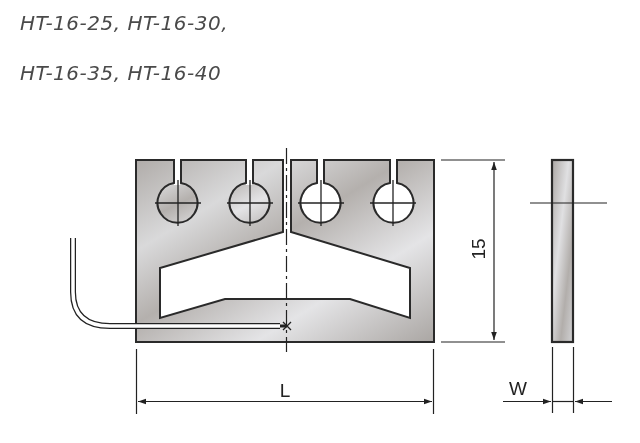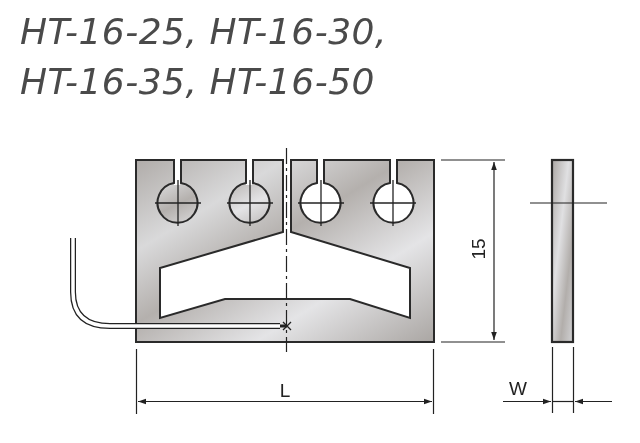--- a/index.html
+++ b/index.html
@@ -1,32 +1,32 @@
 <!DOCTYPE html>
 <html><head>
 <meta charset="utf-8">
 <style>
   html, body { margin: 0; padding: 0; background: #ffffff; }
   body { width: 640px; height: 443px; position: relative; overflow: hidden; }
   .title {
     position: absolute; left: 20px;
     font-family: "DejaVu Sans", sans-serif;
-    font-style: italic; font-size: 36px; letter-spacing: 0.5px;
+    font-style: italic; font-size: 20px; letter-spacing: 0.5px;
     color: #4a4a4a;
   }
   #t1 { top: 11px; }
   #t2 { top: 61px; }
   svg { position: absolute; left: 0; top: 0; }
   .dimtext { font-family: "Liberation Sans", sans-serif; font-size: 19px; fill: #222; }
 </style>
 </head>
 <body>
 
 <div id="t1" class="title">HT-16-25, HT-16-30,</div>
-<div id="t2" class="title">HT-16-35, HT-16-50</div>
+<div id="t2" class="title">HT-16-35, HT-16-40</div>
 
 <svg width="640" height="443" viewBox="0 0 640 443">
   <defs>
     <linearGradient id="metal" x1="0" y1="0" x2="1" y2="1">
       <stop offset="0" stop-color="#b0aca9"></stop>
       <stop offset="0.25" stop-color="#d9d9da"></stop>
       <stop offset="0.45" stop-color="#b4b0ad"></stop>
       <stop offset="0.7" stop-color="#e4e4e6"></stop>
       <stop offset="1" stop-color="#aaa6a3"></stop>
     </linearGradient>

